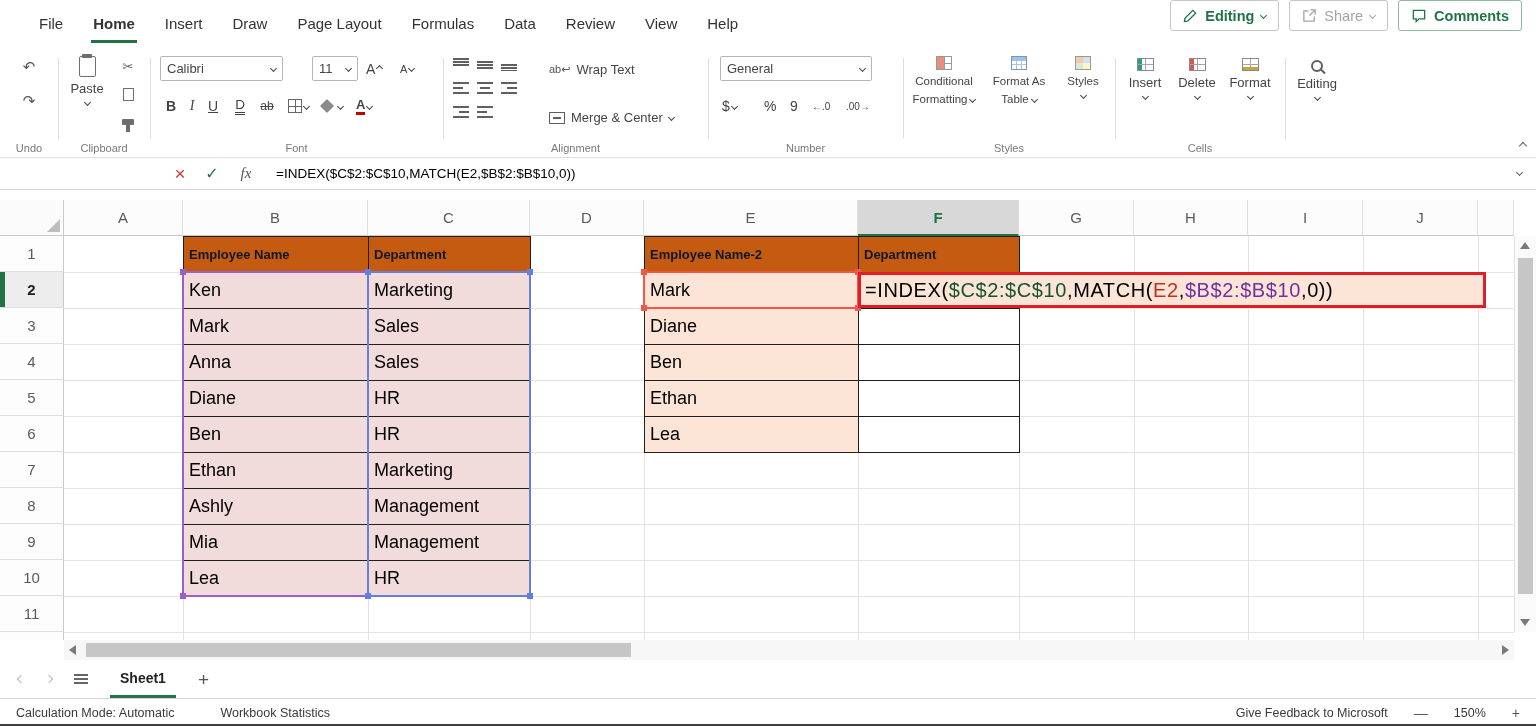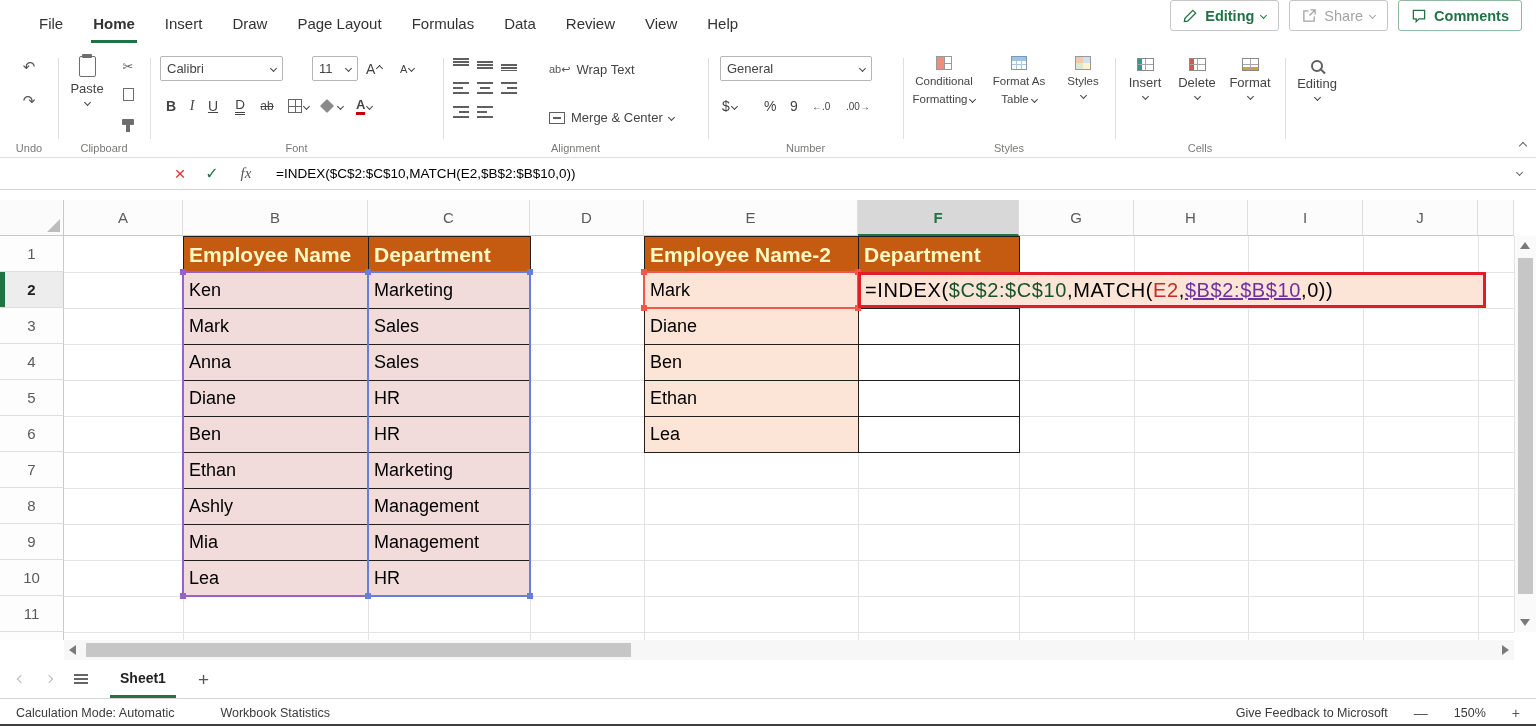--- a/index.html
+++ b/index.html
@@ -111,21 +111,21 @@
     linear-gradient(#E3E3E3,#E3E3E3) 64px 144px/1450px 1px no-repeat,
     linear-gradient(#E3E3E3,#E3E3E3) 64px 180px/1450px 1px no-repeat,
     linear-gradient(#E3E3E3,#E3E3E3) 64px 216px/1450px 1px no-repeat,
     linear-gradient(#E3E3E3,#E3E3E3) 64px 252px/1450px 1px no-repeat,
     linear-gradient(#E3E3E3,#E3E3E3) 64px 288px/1450px 1px no-repeat,
     linear-gradient(#E3E3E3,#E3E3E3) 64px 324px/1450px 1px no-repeat,
     linear-gradient(#E3E3E3,#E3E3E3) 64px 360px/1450px 1px no-repeat,
     linear-gradient(#E3E3E3,#E3E3E3) 64px 396px/1450px 1px no-repeat}
   .xltable{position:absolute;border-collapse:collapse;table-layout:fixed;z-index:2}
   .xltable th,.xltable td{border:1px solid #1F1F1F;height:36px;padding:0 0 0 5px;font-size:18px;text-align:left;overflow:hidden;white-space:nowrap}
-  .xltable th{background:var(--header-fill,#C55A11);color:#fef9c3;font-weight:700;font-size:21px}
+  .xltable th{background:var(--header-fill,#C55A11);color:#0f172a;font-weight:700;font-size:13px}
   .t1{left:183px;top:36px;width:347px}
   .t1 td{background:var(--fill-pink,#F2DCDB);color:#000}
   .t2{left:644px;top:36px;width:375px}
   .t2 td.ecell{background:var(--fill-peach,#FCE4D6);color:#000}
   .t2 td.fempty{background:#fff}
   .sel{position:absolute;border:2px solid currentColor;pointer-events:none;z-index:4}
   .sel.purple{color:var(--sel-purple,#9A60C6);left:182px;top:71px;width:187px;height:326px}
   .sel.blue{color:var(--sel-blue,#667EDC);left:367px;top:71px;width:164px;height:326px}
   .sel.rede2{color:var(--sel-red,#F2574B);left:643px;top:71px;width:216px;height:38px}
   .hd{position:absolute;width:6px;height:6px;background:currentColor}
@@ -508,21 +508,21 @@
         <i class="hd br"></i>
     </div>
     <div class="sel rede2">
       <i class="hd tl"></i>
         <i class="hd tr"></i>
       <i class="hd bl"></i>
         <i class="hd br"></i>
     </div>
 
     <div class="formula-box">
-      <span><span style="color: rgb(0, 0, 0);">=INDEX(</span><span style="color: #14532d;">$C$2:$C$10</span><span style="color: rgb(0, 0, 0);">,MATCH(</span><span style="color: rgb(199, 44, 33);">E2</span><span style="color: rgb(0, 0, 0);">,</span><span style="color: rgb(112, 48, 160); text-decoration: underline;">$B$2:$B$10</span><span style="color: rgb(0, 0, 0);">,0))</span></span>
+      <span><span style="color: rgb(0, 0, 0);">=INDEX(</span><span style="color: #14532d;">$C$2:$C$10</span><span style="color: rgb(0, 0, 0);">,MATCH(</span><span style="color: rgb(199, 44, 33);">E2</span><span style="color: rgb(0, 0, 0);">,</span><span style="color: rgb(112, 48, 160);">$B$2:$B$10</span><span style="color: rgb(0, 0, 0);">,0))</span></span>
     </div>
   </div>
 
   <div class="hscroll">
     <i class="tri-left hs-left"></i>
     <div class="hthumb"></div>
     <i class="tri-right hs-right"></i>
   </div>
 
   <div class="vscroll">

